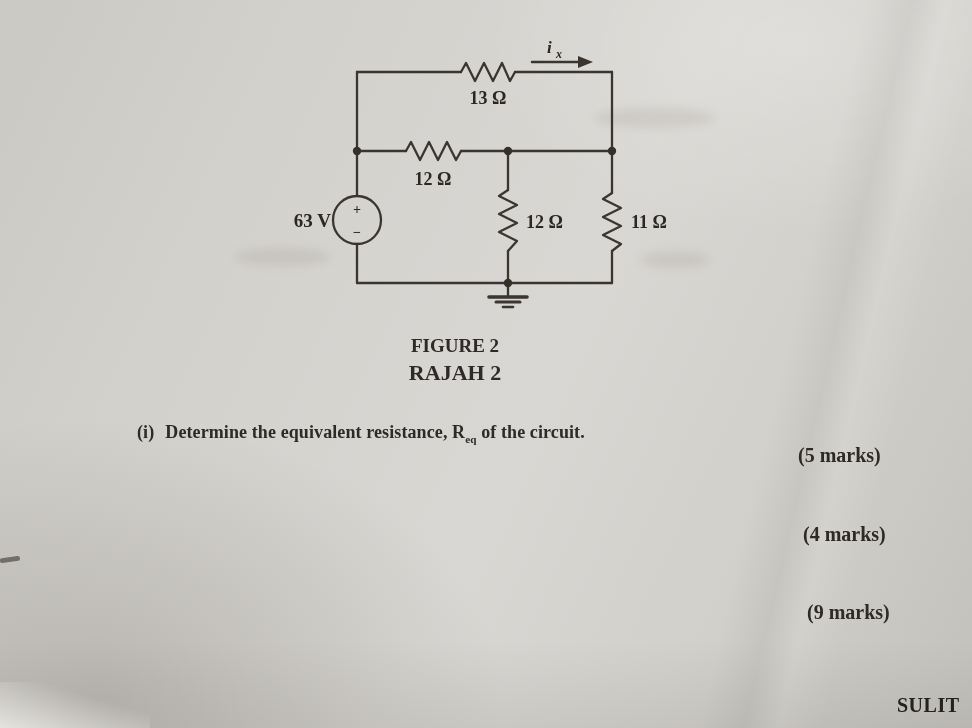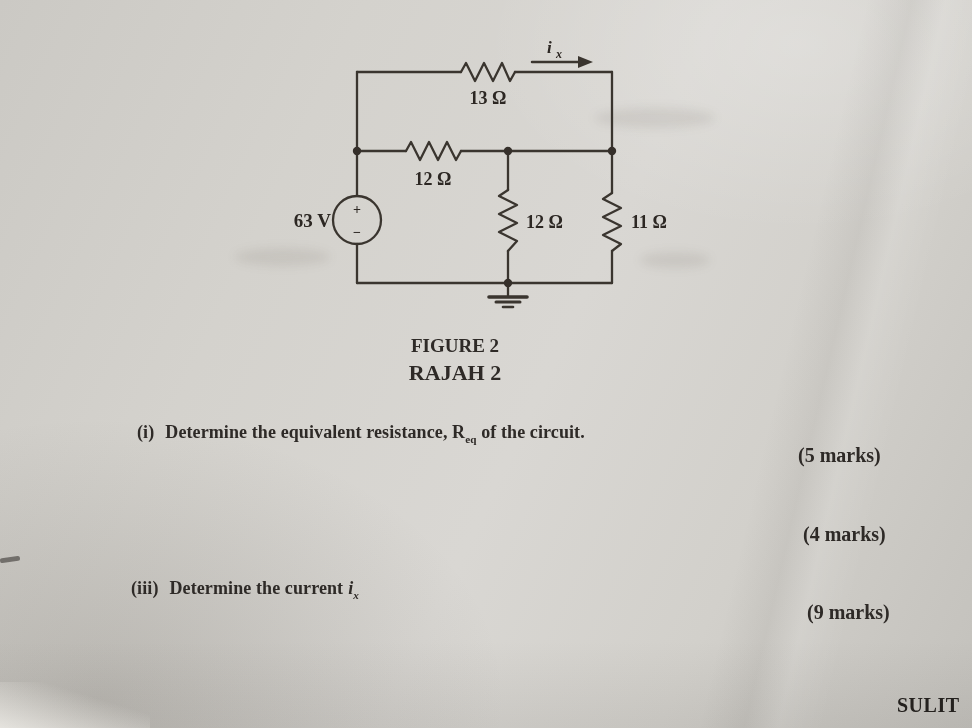--- a/index.html
+++ b/index.html
@@ -130,20 +130,17 @@
     <div class="cap-ms">RAJAH 2</div>
   </div>
 
   <div class="question" style="left:103px; top:422px;">
     <span class="numeral">(i)</span><span><span>Determine the equivalent resistance, R</span><sub>eq</sub><span> of the circuit.</span></span>
   </div>
   <div class="marks" style="left:798px; top:444px;">(5 marks)</div>
 
   <div class="marks" style="left:803px; top:523px;">(4 marks)</div>
 
-  <div class="question" style="left:97px; top:578px;">
-    <span class="numeral">(iii)</span><span>Determine the current</span><i style="margin-left:5px;">i</i><sub style="font-style:italic;">x</sub>
-  </div>
   <div class="marks" style="left:807px; top:601px;">(9 marks)</div>
 
   <div class="footer-sulit">SULIT</div>
 
 </div>
 
 </body></html>

